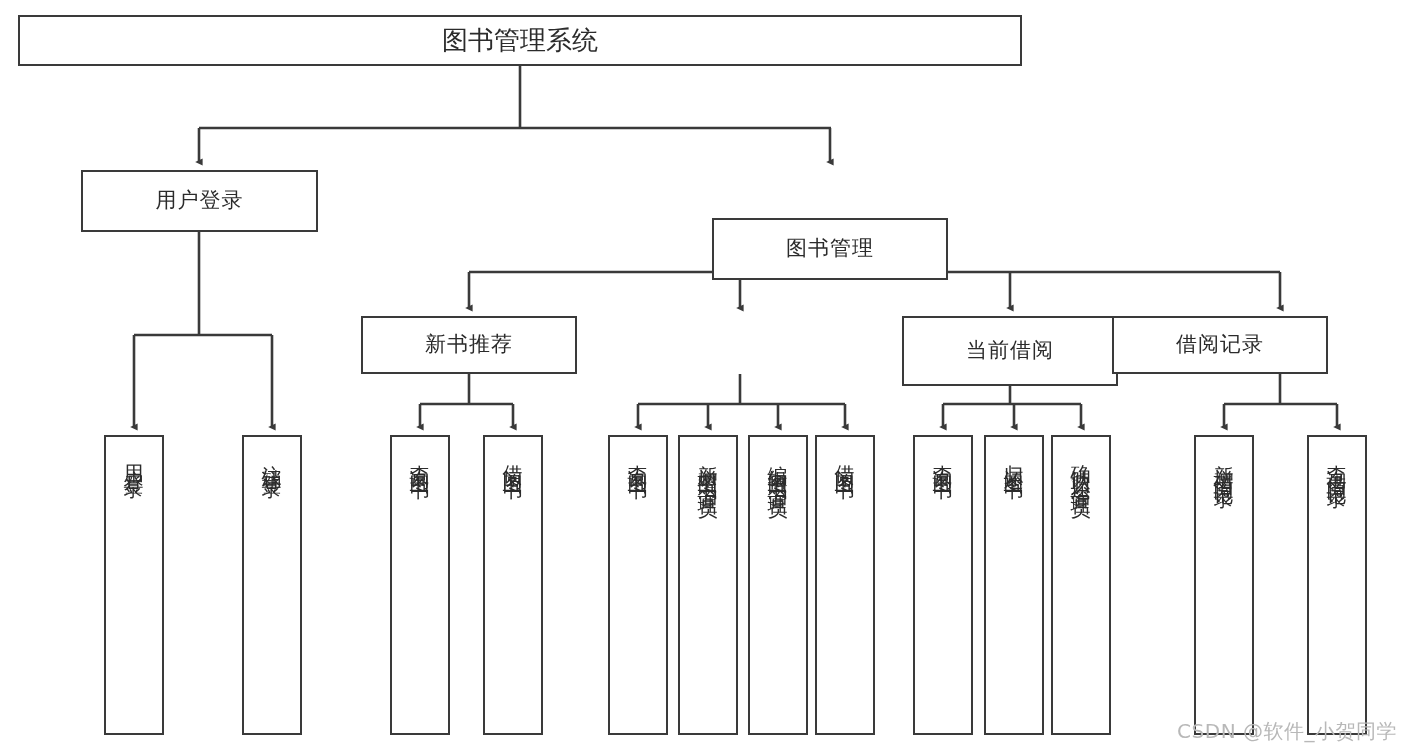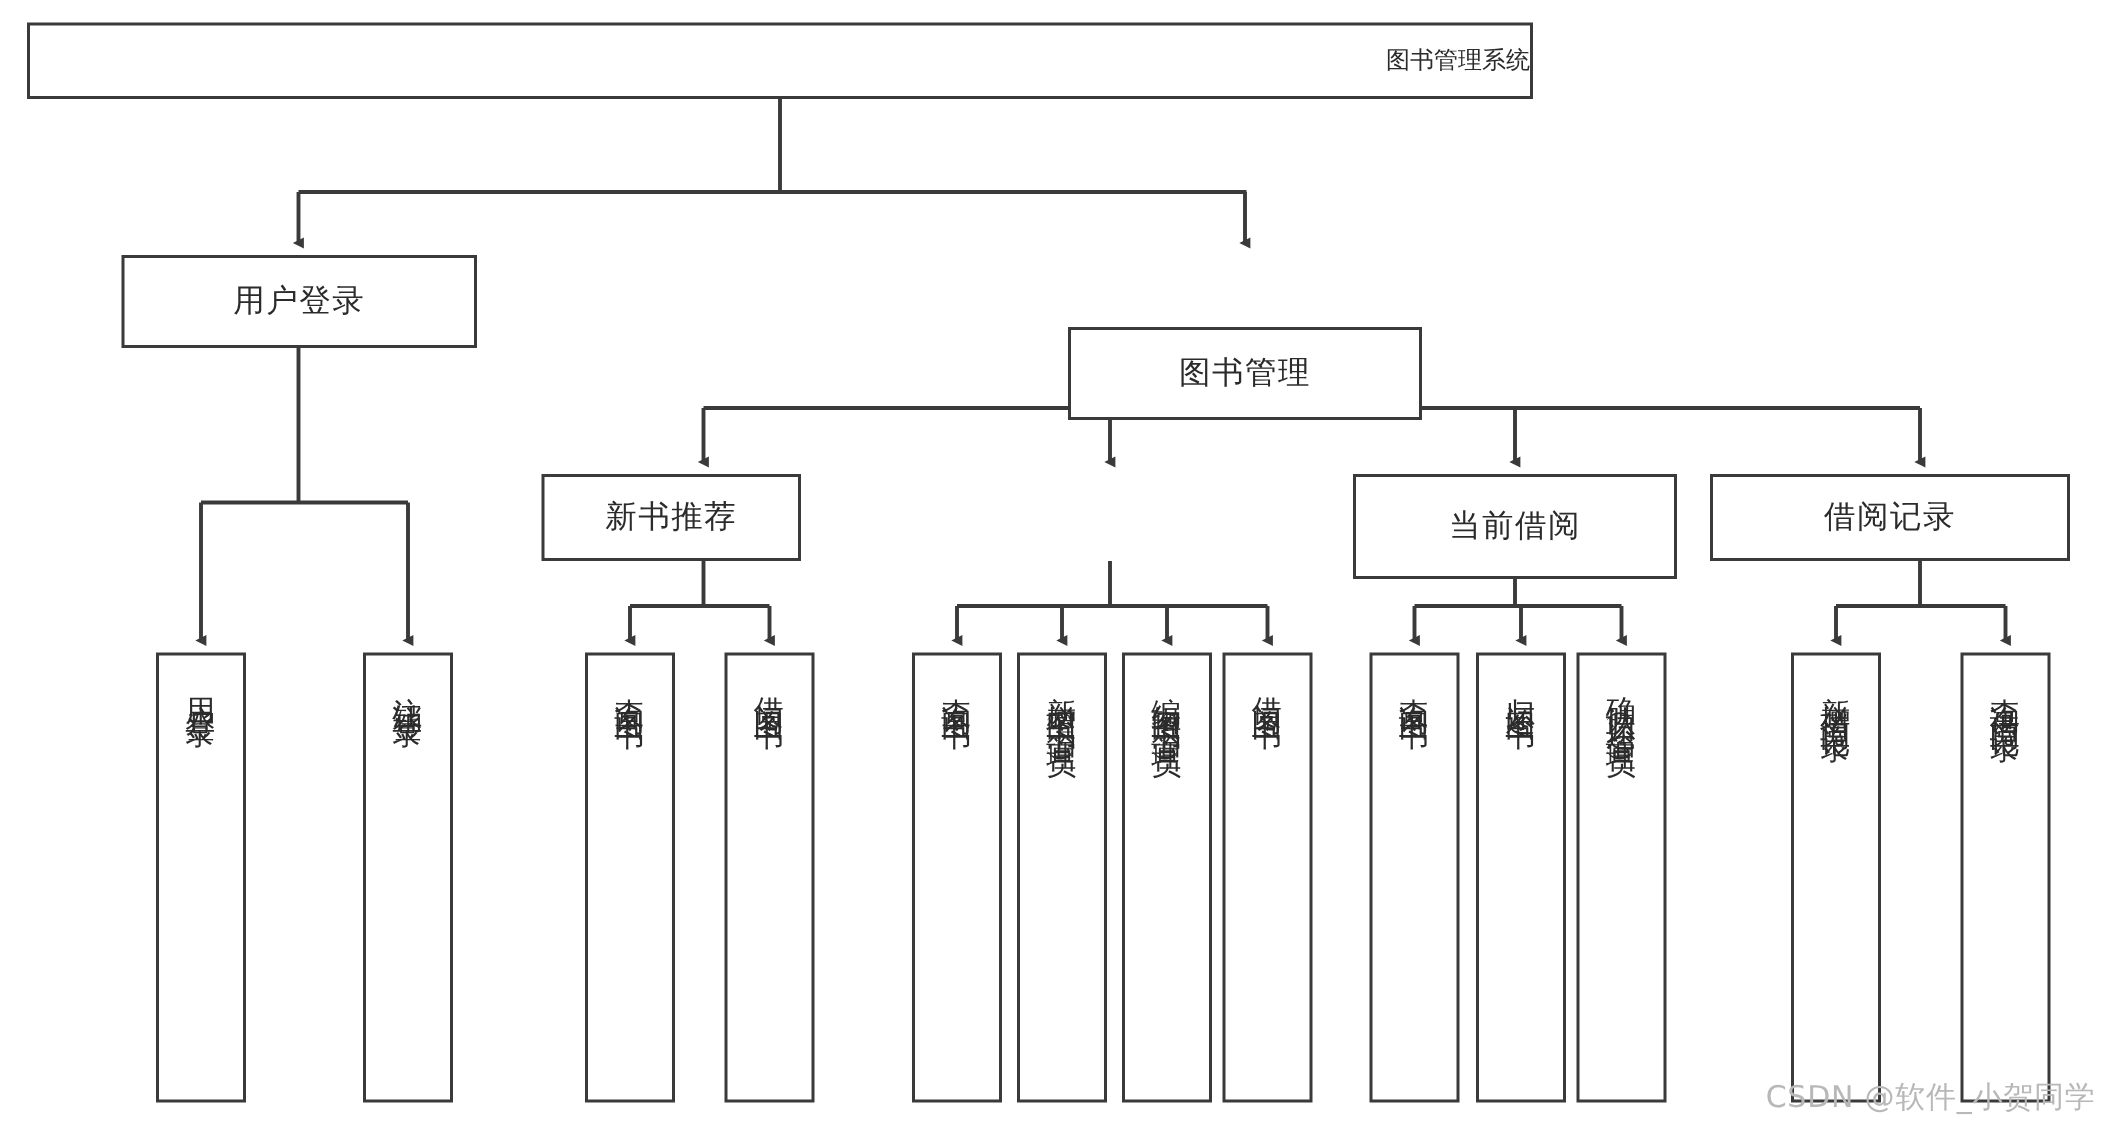--- a/index.html
+++ b/index.html
@@ -28,22 +28,21 @@
     justify-content:center;
     color:#2b2b2b;
     z-index:2;
   }
   .node.h{
     font-size:21px;
     letter-spacing:1px;
     line-height:1.2;
   }
   .node.root{
-    font-size:16px;
-    justify-content:flex-end;
+    font-size:26px;
   }
   .node.leaf{
     font-size:20px;
     padding:12px 0 0 0;
     align-items:flex-start;
     justify-content:center;
   }
   .vtext{
     writing-mode:vertical-rl;
     text-orientation:upright;
@@ -124,27 +123,27 @@
     <span>图书管理系统</span>
   </div>
 
   <div class="node h" id="node-l2-0" style="left: 81px; top: 170px; width: 237px; height: 62px;">
     <span>用户登录</span>
   </div>
   <div class="node h" id="node-l2-1" style="left: 712px; top: 170px; width: 236px; height: 62px; margin-top: 48px;">
     <span>图书管理</span>
   </div>
 
-  <div class="node h" id="node-l3-0" style="left: 361px; top: 316px; width: 173px; height: 58px;">
+  <div class="node h" id="node-l3-0" style="left: 361px; top: 316px; width: 216px; height: 58px;">
     <span>新书推荐</span>
   </div>
   <div class="node h" id="node-l3-2" style="left: 902px; top: 316px; width: 216px; height: 70px;">
     <span>当前借阅</span>
   </div>
-  <div class="node h" id="node-l3-3" style="left: 1140px; top: 316px; width: 240px; height: 58px;">
+  <div class="node h" id="node-l3-3" style="left: 1112px; top: 316px; width: 216px; height: 58px;">
     <span>借阅记录</span>
   </div>
 
   <div class="node leaf" id="node-leaf-0" style="left: 104px; top: 435px; width: 60px; height: 300px;">
     <span class="vtext">用户登录</span>
   </div>
   <div class="node leaf" id="node-leaf-1" style="left: 242px; top: 435px; width: 60px; height: 300px;">
     <span class="vtext">注销登录</span>
   </div>
   <div class="node leaf" id="node-leaf-2" style="left: 390px; top: 435px; width: 60px; height: 300px;">

